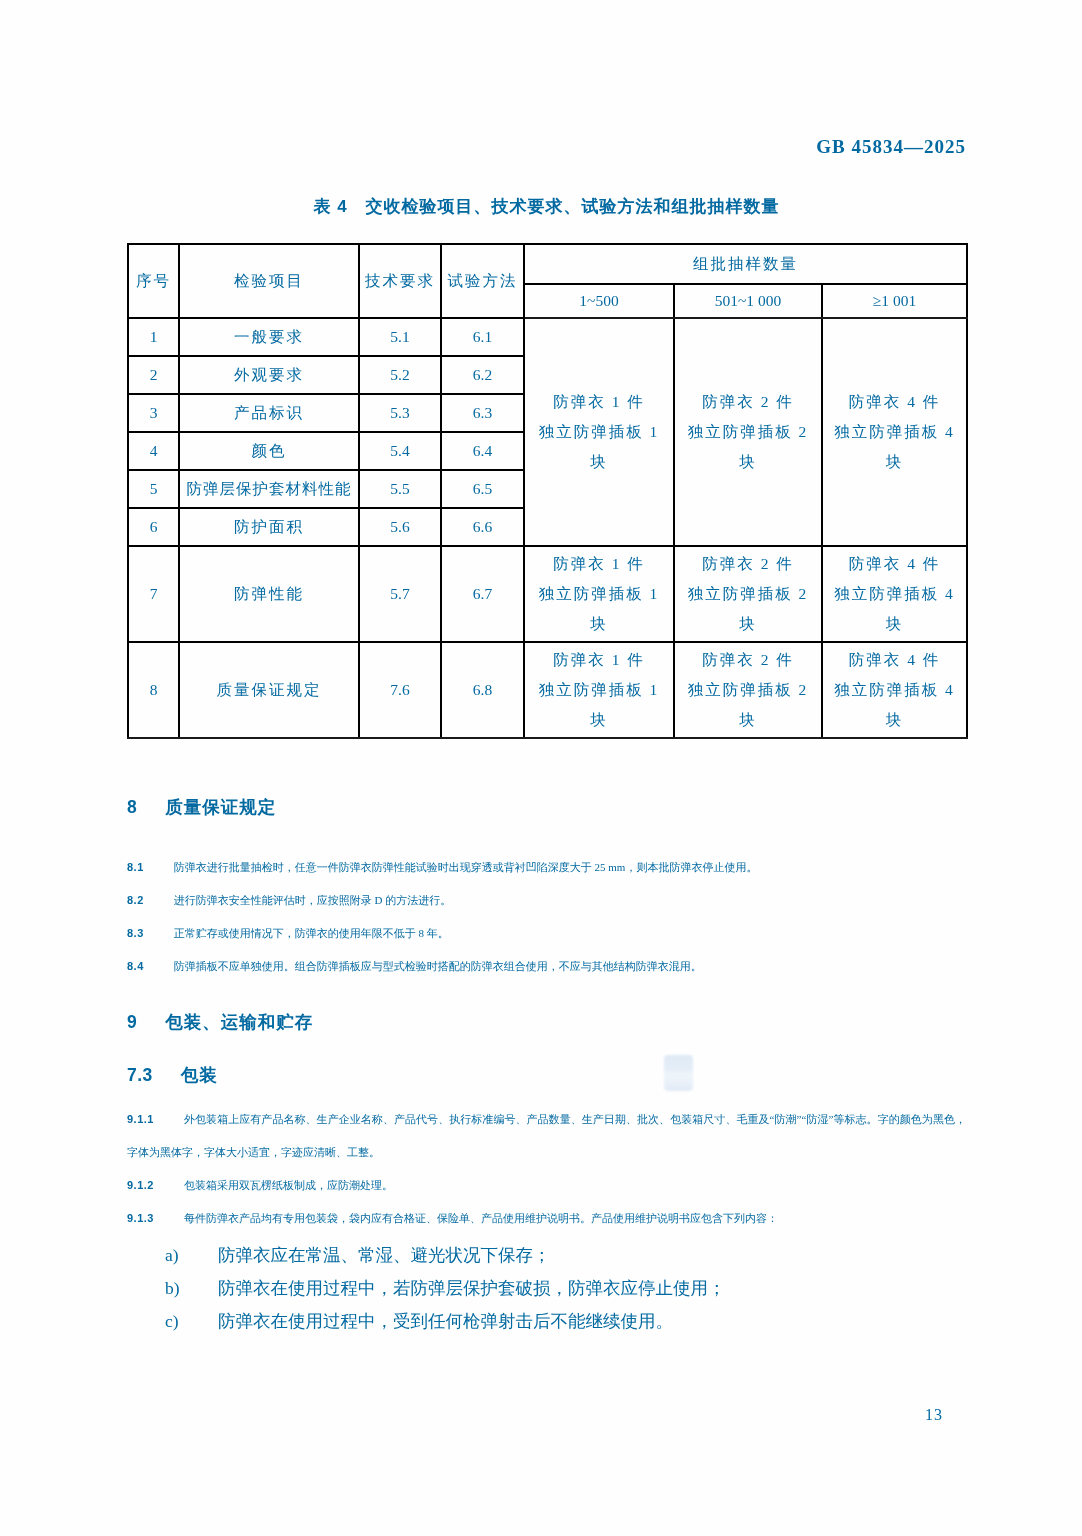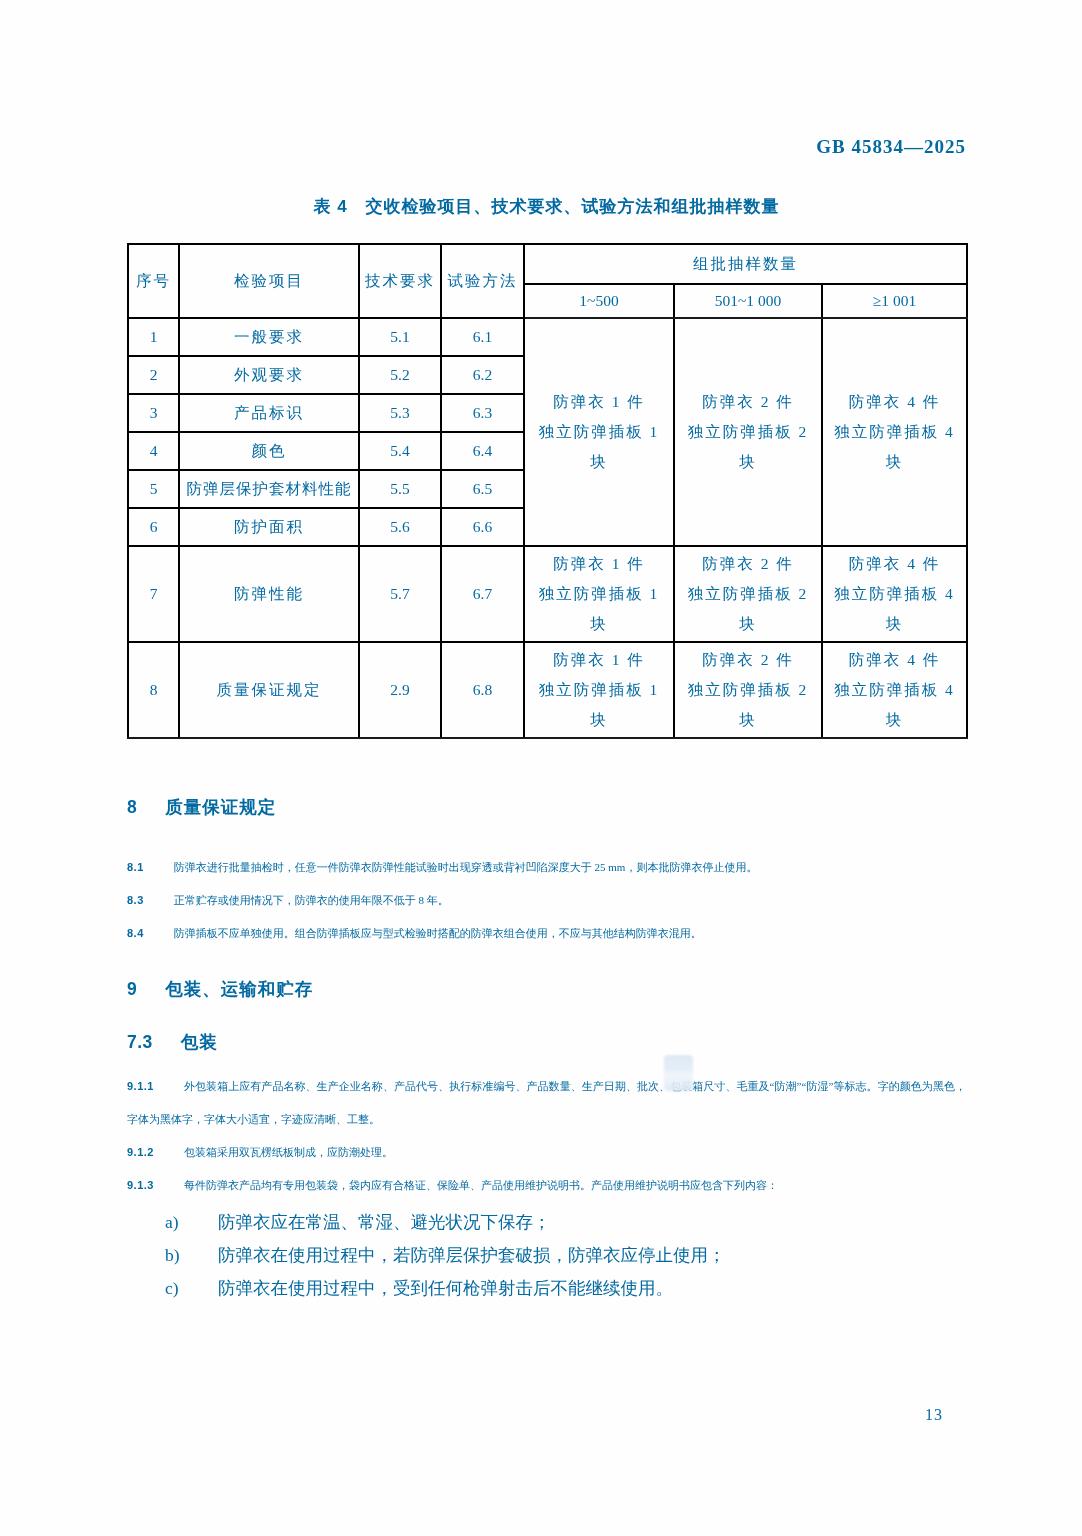--- a/index.html
+++ b/index.html
@@ -199,21 +199,21 @@
             <div>独立防弹插板 2 块</div>
           </td>
           <td class="cn two-line">
             <div>防弹衣 4 件</div>
             <div>独立防弹插板 4 块</div>
           </td>
         </tr>
         <tr class="brow-tall last">
           <td class="num">8</td>
           <td class="cn">质量保证规定</td>
-          <td class="num">2.9</td>
+          <td class="num">7.6</td>
           <td class="num">6.8</td>
           <td class="cn two-line">
             <div>防弹衣 1 件</div>
             <div>独立防弹插板 1 块</div>
           </td>
           <td class="cn two-line">
             <div>防弹衣 2 件</div>
             <div>独立防弹插板 2 块</div>
           </td>
           <td class="cn two-line">
@@ -223,20 +223,23 @@
         </tr>
       </tbody>
     </table>
 
     <div class="sec-h" style="margin-top:57px">
       <span class="cno">8</span><span>质量保证规定</span>
     </div>
 
     <p class="para" style="margin-top:32px">
       <span class="cno">8.1</span><span>防弹衣进行批量抽检时，任意一件防弹衣防弹性能试验时出现穿透或背衬凹陷深度大于 25 mm，则本批防弹衣停止使用。</span>
+    </p>
+    <p class="para">
+      <span class="cno">8.2</span><span>进行防弹衣安全性能评估时，应按照附录 D 的方法进行。</span>
     </p>
     <p class="para">
       <span class="cno">8.3</span><span>正常贮存或使用情况下，防弹衣的使用年限不低于 8 年。</span>
     </p>
     <p class="para">
       <span class="cno">8.4</span><span>防弹插板不应单独使用。组合防弹插板应与型式检验时搭配的防弹衣组合使用，不应与其他结构防弹衣混用。</span>
     </p>
 
     <div class="sec-h" style="margin-top:28px">
       <span class="cno">9</span><span>包装、运输和贮存</span>

